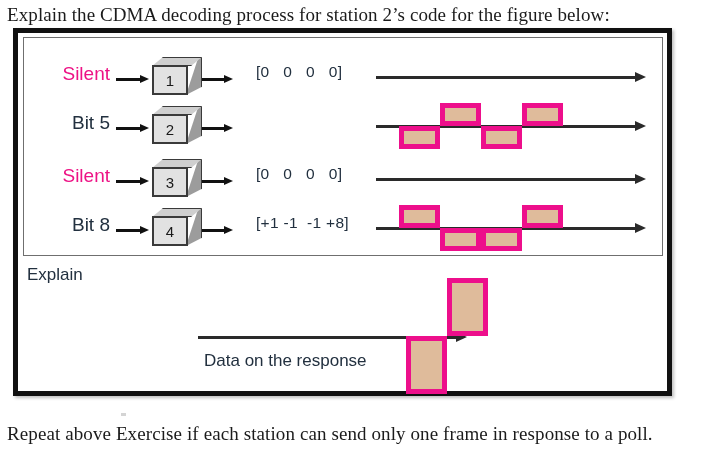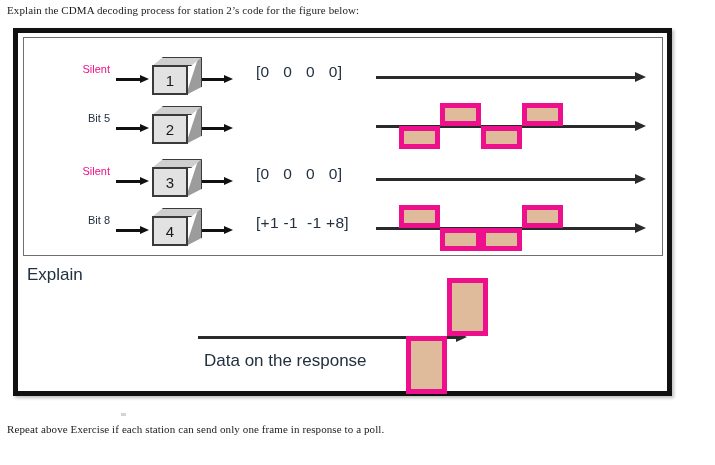--- a/index.html
+++ b/index.html
@@ -7,21 +7,21 @@
     width:715px;height:465px;background:#ffffff;overflow:hidden;
     font-family:"Liberation Serif",serif;
     -webkit-font-smoothing:antialiased;
   }
   .page{position:relative;width:715px;height:465px;}
 
   
   .prose{
     position:absolute;
     font-family:"Liberation Serif",serif;
-    font-size:11px;
+    font-size:19px;
     color:#1b1b1b;
     white-space:nowrap;
     letter-spacing:.1px;
     text-align:right;
   }
   #prompt-text{left:7px;top:4px;}
   #followup-text{left:7px;top:423px;}
 
   
   .figure{
@@ -38,21 +38,21 @@
     position:absolute;left:5px;top:4px;width:640px;height:219px;
     border:1px solid #6f6f6f;
     box-sizing:border-box;background:#fff;
   }
 
   
   .srow{position:absolute;left:0;width:640px;height:48px;}
   .srow .lbl{
     position:absolute;left:12px;top:9px;width:74px;text-align:right;
     font-family:"Liberation Sans",sans-serif;
-    font-size:11px;font-weight:400;white-space:nowrap;
+    font-size:19px;font-weight:400;white-space:nowrap;
   }
   .lbl.silent{color:#ED1285;}
   .lbl.bit{color:#22303f;}
 
   
   .arrow-in{position:absolute;left:92px;top:21px;width:33px;height:8px;}
   .arrow-out{position:absolute;left:178px;top:21px;width:32px;height:8px;}
   .arrow-line{position:absolute;left:0;top:3px;height:2.6px;background:#111;}
   .arrow-head{
     position:absolute;top:0;width:0;height:0;

